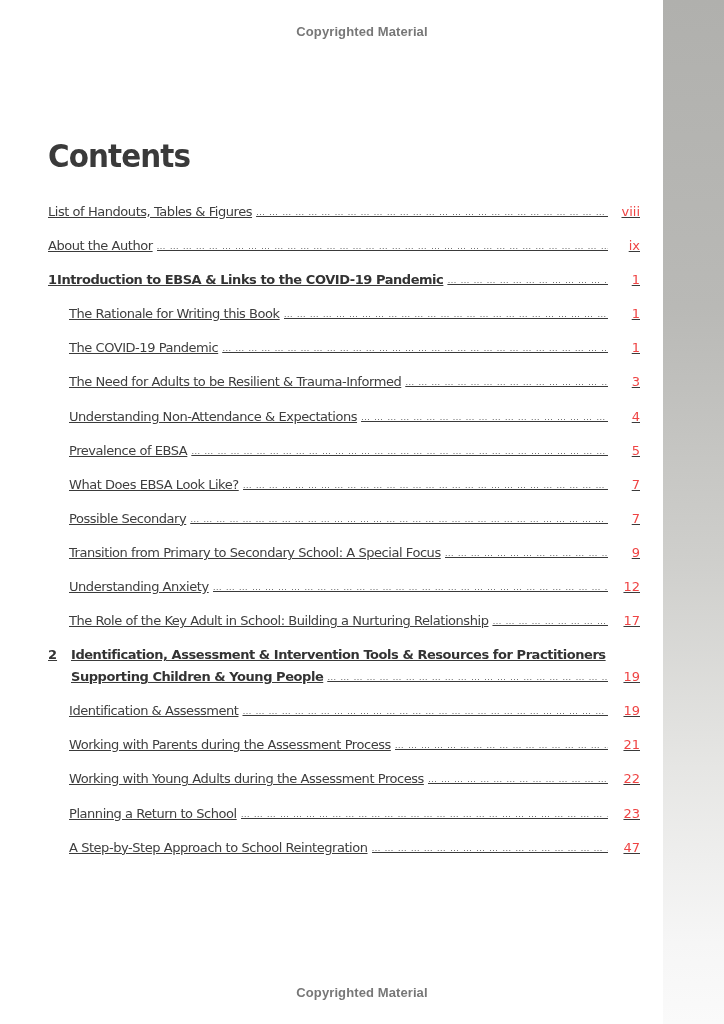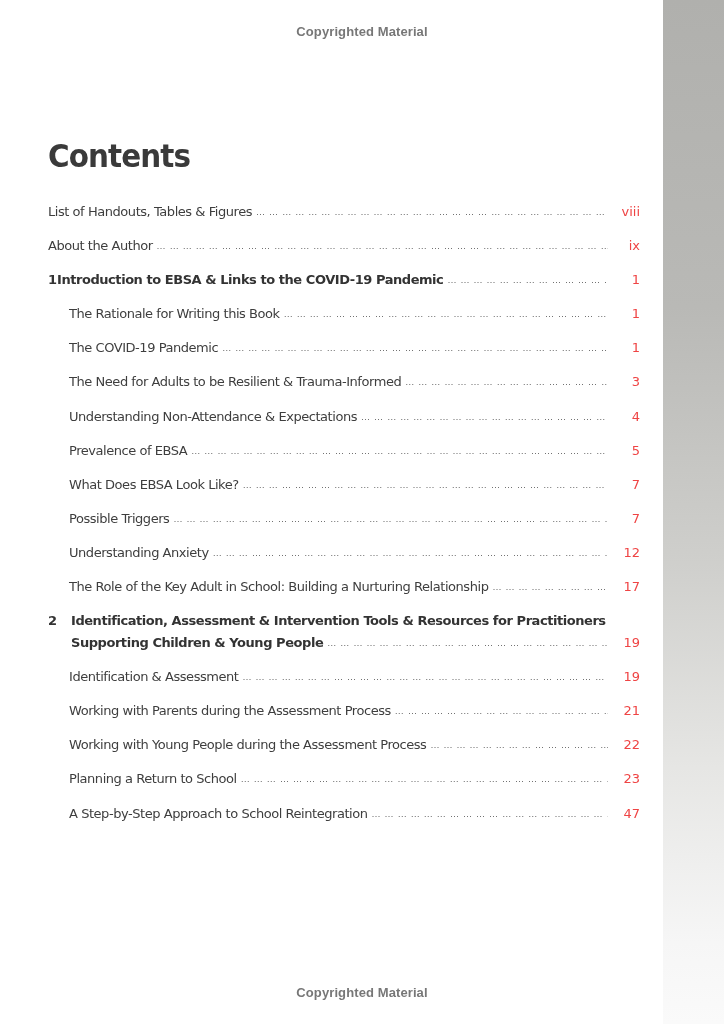--- a/index.html
+++ b/index.html
@@ -49,20 +49,21 @@
       letter-spacing: -1px;
       transform: scaleX(0.92);
       transform-origin: left center;
     }
 
     .toc {
       position: absolute;
       left: 48px;
       top: 204px;
       width: 592px;
+      text-decoration: underline;
     }
     .toc-row {
       position: relative;
       display: flex;
       align-items: baseline;
       height: 34.1px;
       font-family: "DejaVu Sans", sans-serif;
       font-size: 13px;
       color: #3e3e3e;
       white-space: nowrap;
@@ -172,23 +173,28 @@
     <span class="toc-label">Prevalence of EBSA</span>
     <span class="toc-leader"></span>
     <span class="toc-page">5</span>
   </div>
   <div class="toc-row sub">
     <span class="toc-label">What Does EBSA Look Like?</span>
     <span class="toc-leader"></span>
     <span class="toc-page">7</span>
   </div>
   <div class="toc-row sub">
-    <span class="toc-label">Possible Triggers</span>
+    <span class="toc-label">Possible Secondary</span>
     <span class="toc-leader"></span>
     <span class="toc-page">7</span>
+  </div>
+  <div class="toc-row sub">
+    <span class="toc-label">Transition from Primary to Secondary School: A Special Focus</span>
+    <span class="toc-leader"></span>
+    <span class="toc-page">9</span>
   </div>
   <div class="toc-row sub">
     <span class="toc-label">Understanding Anxiety</span>
     <span class="toc-leader"></span>
     <span class="toc-page">12</span>
   </div>
   <div class="toc-row sub">
     <span class="toc-label">The Role of the Key Adult in School: Building a Nurturing Relationship</span>
     <span class="toc-leader"></span>
     <span class="toc-page">17</span>
@@ -212,21 +218,21 @@
     <span class="toc-label">Identification &amp; Assessment</span>
     <span class="toc-leader"></span>
     <span class="toc-page">19</span>
   </div>
   <div class="toc-row sub">
     <span class="toc-label">Working with Parents during the Assessment Process</span>
     <span class="toc-leader"></span>
     <span class="toc-page">21</span>
   </div>
   <div class="toc-row sub">
-    <span class="toc-label">Working with Young People during the Assessment Process</span>
+    <span class="toc-label">Working with Young Adults during the Assessment Process</span>
     <span class="toc-leader"></span>
     <span class="toc-page">22</span>
   </div>
   <div class="toc-row sub">
     <span class="toc-label">Planning a Return to School</span>
     <span class="toc-leader"></span>
     <span class="toc-page">23</span>
   </div>
   <div class="toc-row sub">
     <span class="toc-label">A Step-by-Step Approach to School Reintegration</span>

